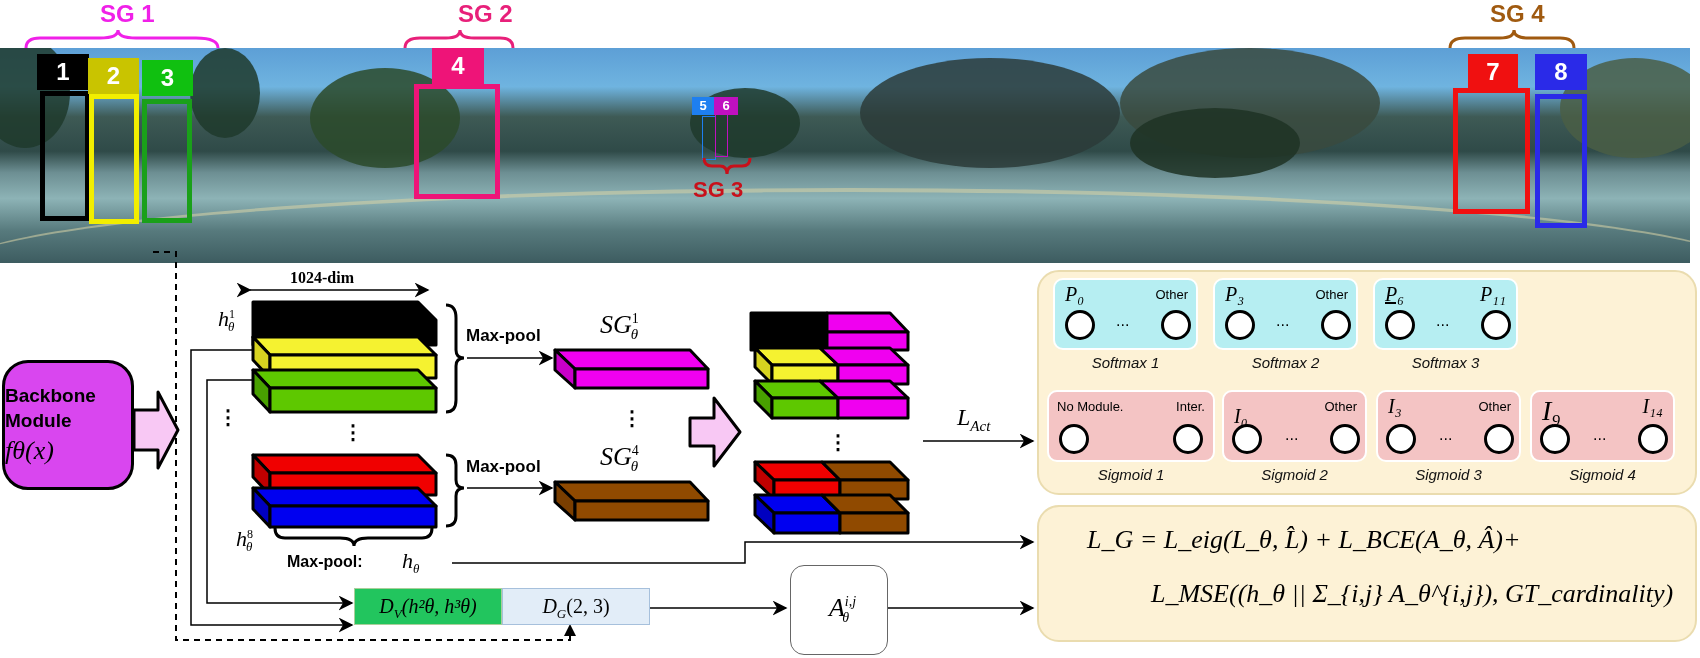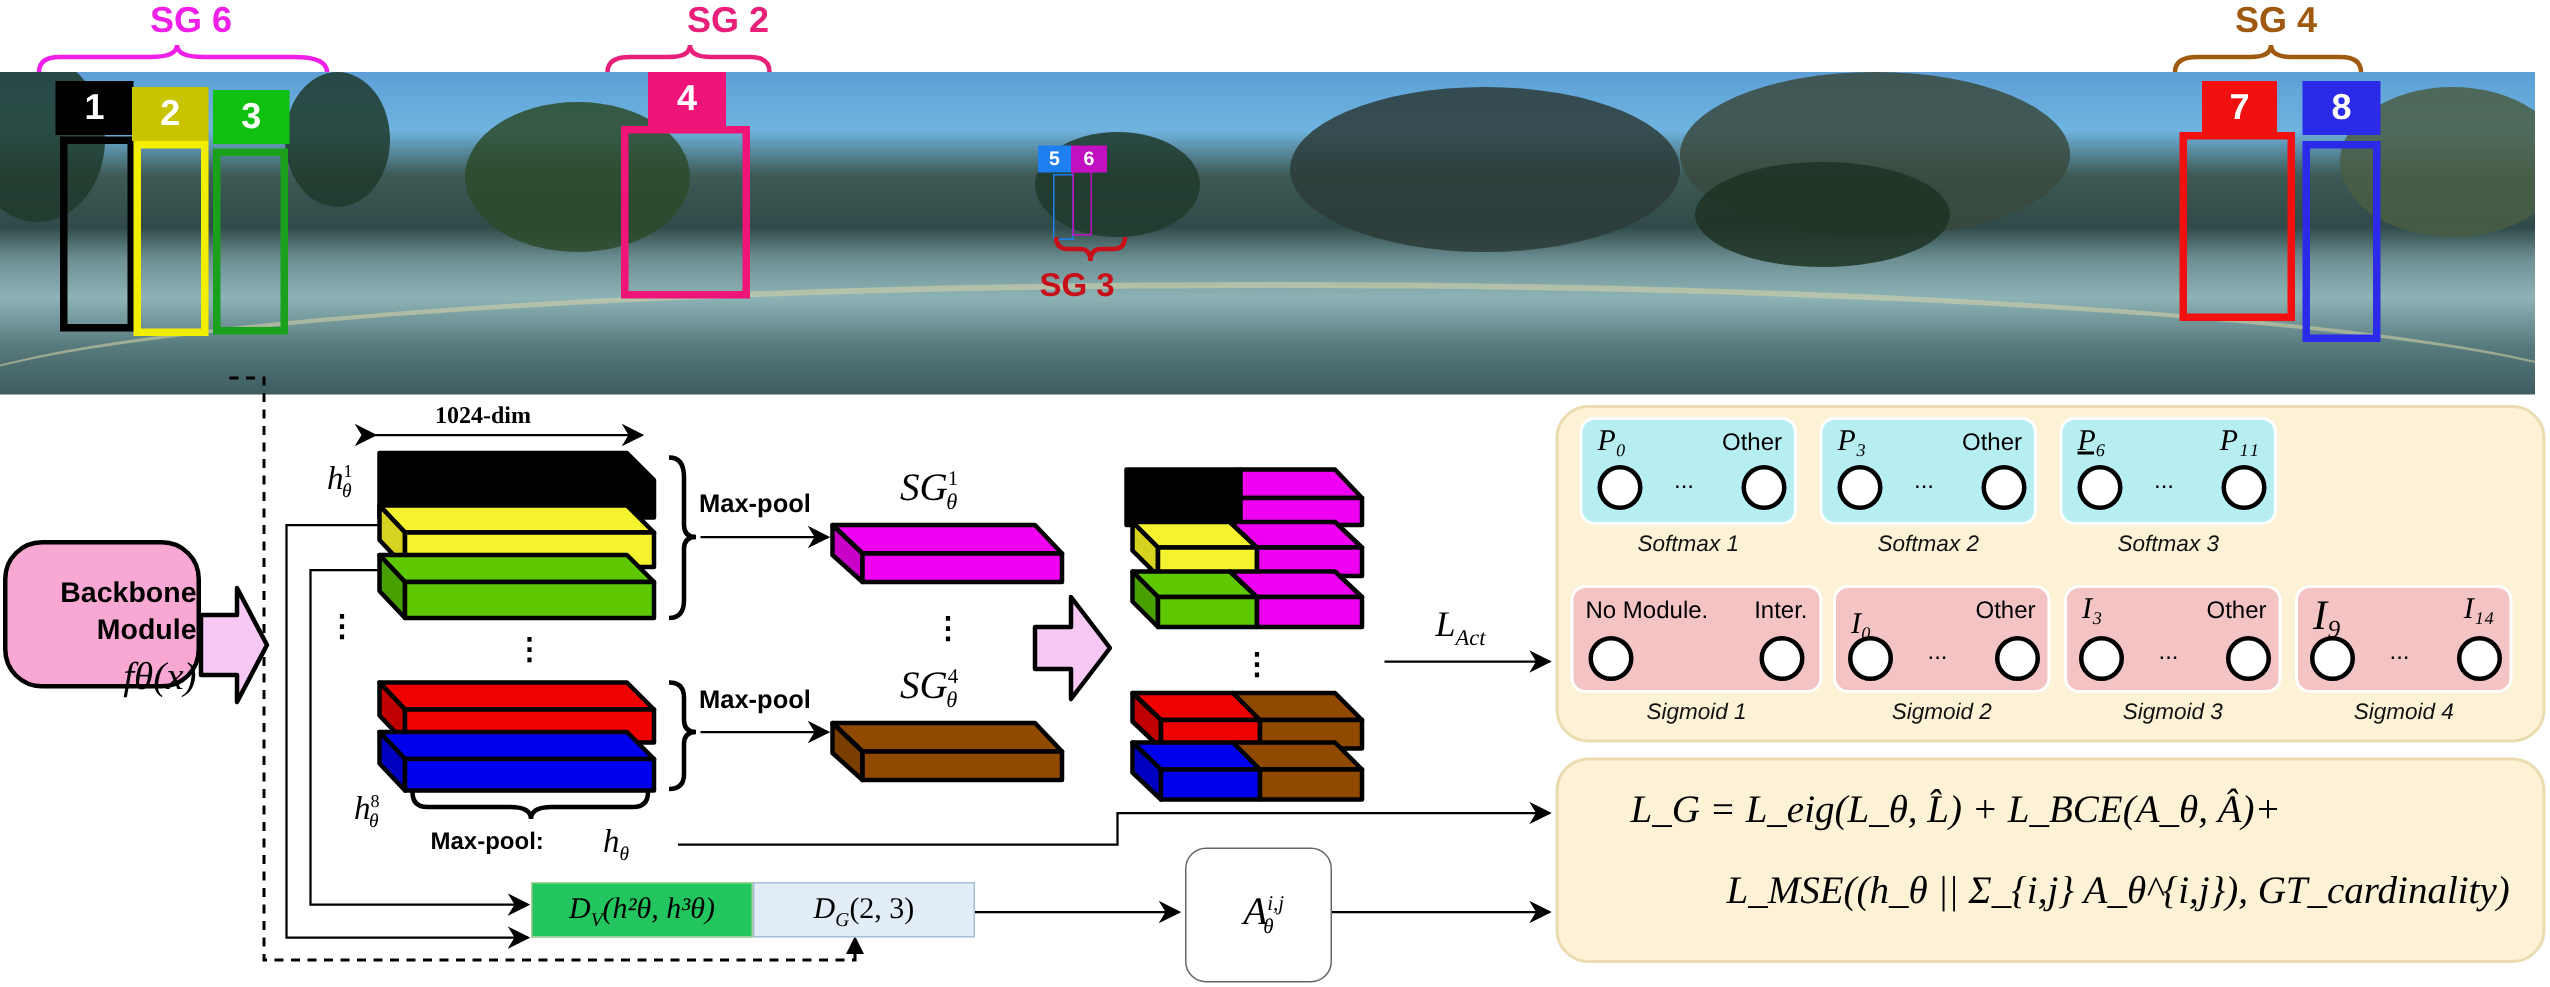--- a/index.html
+++ b/index.html
@@ -11,30 +11,30 @@
     background:linear-gradient(180deg,#5d9fd6 0%,#6fb4e0 18%,#3e5a55 32%,#2f4a48 48%,#6d8f93 58%,#8db3b6 70%,#577a7d 85%,#3d5c60 100%);}
   .photo .trees{position:absolute;border-radius:50%;background:#1f3a2c;opacity:.85;}
   .photo .road{position:absolute;left:-50px;top:140px;width:1800px;height:160px;border-radius:50% 50% 0 0;border-top:4px solid #d9d4a7;opacity:.55;}
   .bbox{position:absolute;border-style:solid;box-sizing:border-box;}
   .tag{position:absolute;color:#fff;font-weight:bold;text-align:center;font-family:"Liberation Sans",sans-serif;}
   .panel{position:absolute;background:#fdf2d6;border:2px solid #eadcaf;border-radius:22px;box-sizing:border-box;}
   .group{position:absolute;border-radius:10px;border:2px solid #fff;box-sizing:border-box;}
   .group.cyan{background:#b6eef2;}
   .group.pink{background:#f4c4c4;}
   .node{position:absolute;width:30px;height:30px;border:3px solid #000;border-radius:50%;background:#fff;box-sizing:border-box;}
-  .glabel{position:absolute;font-size:16px;}
+  .glabel{position:absolute;font-size:13px;}
   .gcap{position:absolute;font-size:15px;font-style:italic;color:#111;text-align:center;}
   .dots{position:absolute;font-size:16px;}
   .box{position:absolute;box-sizing:border-box;}
   .bold{font-weight:bold;}
 </style>
 </head>
 <body>
 
-<div class="sg-label" style="left:100px;top:0px;color:#f020e8;">SG 6</div>
+<div class="sg-label" style="left:100px;top:0px;color:#f020e8;">SG 1</div>
 <div class="sg-label" style="left:458px;top:0px;color:#e8207a;">SG 2</div>
 <div class="sg-label" style="left:1490px;top:0px;color:#a05a10;">SG 4</div>
 
 <svg class="abs" style="left:0;top:0;" width="1700" height="50">
   <path d="M26 48 Q26 38 40 38 L100 38 Q118 38 118 30 Q118 38 136 38 L196 38 Q218 38 218 48" fill="none" stroke="#f020e8" stroke-width="3"></path>
   <path d="M405 48 Q405 38 420 38 L446 38 Q460 38 460 30 Q460 38 474 38 L500 38 Q513 38 513 48" fill="none" stroke="#e8207a" stroke-width="3"></path>
   <path d="M1450 48 Q1450 38 1465 38 L1500 38 Q1514 38 1514 30 Q1514 38 1528 38 L1560 38 Q1574 38 1574 48" fill="none" stroke="#a05a10" stroke-width="3"></path>
 </svg>
 
 <div class="photo">
@@ -106,21 +106,21 @@
   <path d="M446 305 Q456 305 456 318 L456 350 Q456 358 464 358 Q456 358 456 366 L456 400 Q456 412 446 412" fill="none" stroke="#000" stroke-width="3"></path>
   <path d="M446 455 Q456 455 456 465 L456 480 Q456 488 464 488 Q456 488 456 496 L456 516 Q456 526 446 526" fill="none" stroke="#000" stroke-width="3"></path>
 
   <path d="M275 528 Q275 538 285 538 L340 538 Q354 538 354 546 Q354 538 368 538 L422 538 Q432 538 432 528" fill="none" stroke="#000" stroke-width="3"></path>
 
   <path d="M134 410 L158 410 L158 392 L178 430 L158 468 L158 450 L134 450 Z" fill="#f8c8f4" stroke="#000" stroke-width="3" stroke-linejoin="round"></path>
 
   <path d="M690 418 L714 418 L714 398 L740 432 L714 466 L714 446 L690 446 Z" fill="#f8c8f4" stroke="#000" stroke-width="3" stroke-linejoin="round"></path>
 </svg>
 
-<div class="box" style="left:2px;top:360px;width:132px;height:99px;background:#f9a8d4;border:3px solid #000;border-radius:26px;text-align:right;">
+<div class="box" style="left:2px;top:360px;width:132px;height:130px;background:#d946ef;border:3px solid #000;border-radius:26px;text-align:left;">
   <div class="bold" style="font-size:19px;margin-top:22px;">Backbone</div>
   <div class="bold" style="font-size:19px;margin-top:3px;">Module</div>
   <div class="math" style="font-size:26px;margin-top:4px;">fθ(x)</div>
 </div>
 
 <svg class="abs" style="left:0;top:0;" width="1700" height="658">
   <g stroke="#000" stroke-width="3" stroke-linejoin="round">
 
     <path d="M253 302 L418 302 L436 320 L436 345 L253 345 Z" fill="#000"></path>
 

